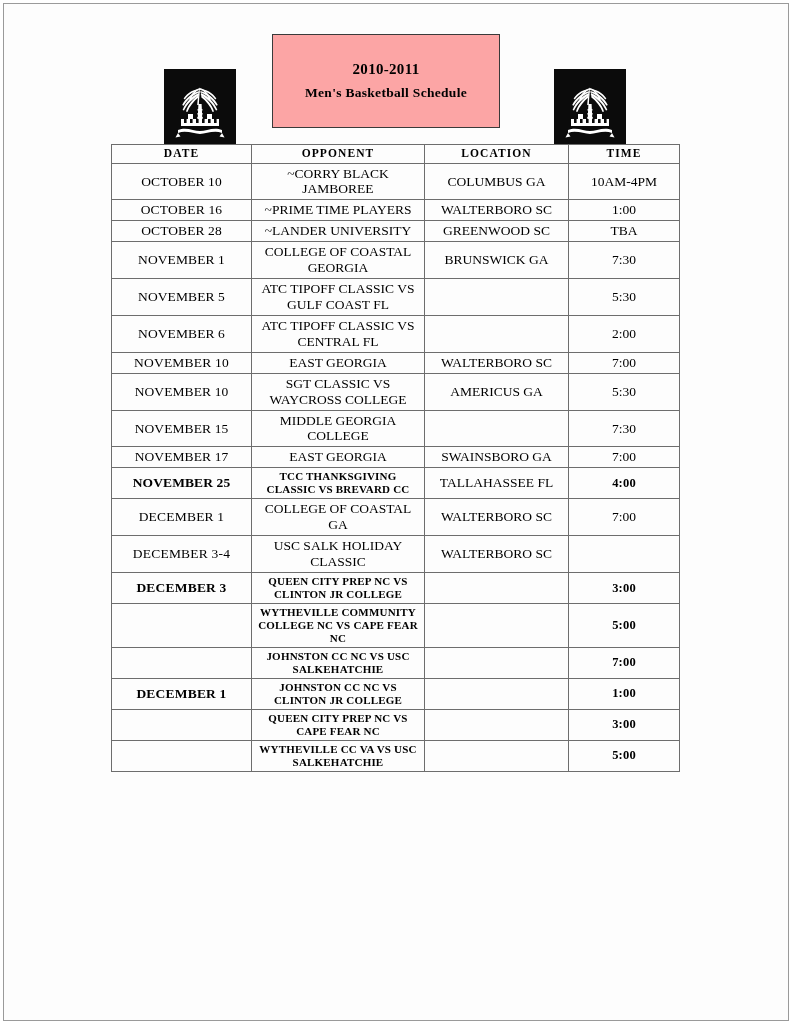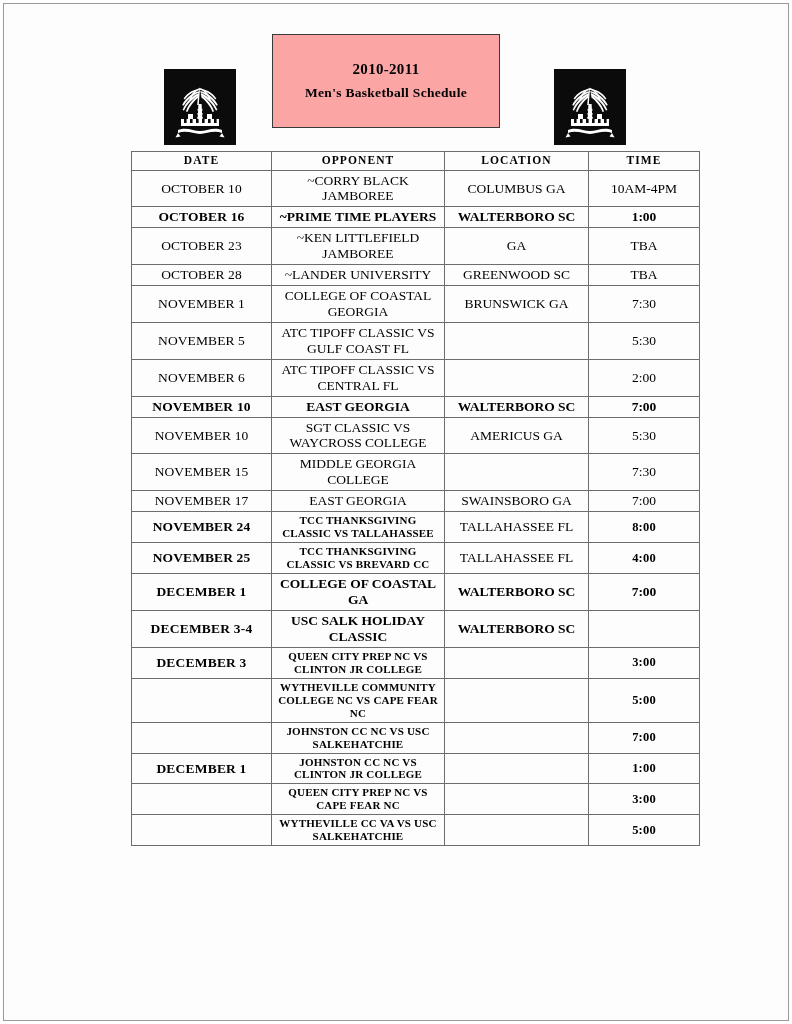--- a/index.html
+++ b/index.html
@@ -79,23 +79,22 @@
   .title-sub {
     font-weight: bold;
     font-size: 13.5px;
     letter-spacing: 0.3px;
   }
 
   
   .sched-wrap {
     position: absolute;
     left: 111px;
-    top: 151px;
+    top: 144px;
     width: 568px;
-    margin-left: 20px;
   }
   table.sched {
     border-collapse: collapse;
     table-layout: fixed;
     width: 568px;
   }
   table.sched col.c-date { width: 140px; }
   table.sched col.c-opp  { width: 173px; }
   table.sched col.c-loc  { width: 144px; }
   table.sched col.c-time { width: 111px; }
@@ -121,21 +120,21 @@
     padding-left: 6px;
     font-size: 13.5px;
     letter-spacing: 0.1px;
     white-space: nowrap;
   }
   td.opp  { font-size: 13.5px; }
   td.loc  { font-size: 13.5px; }
   td.time { font-size: 13.5px; }
 
   
-  tr.home td { font-weight: bold; }
+  tr.home td { font-weight: normal; }
   tr.home td.date { letter-spacing: 0.2px; }
 
   
   tr.tourney td.opp,
   tr.tourney td.time { font-weight: bold; font-size: 11px; letter-spacing: 0.2px; }
   tr.tourney td.time { font-size: 12.5px; }
   tr.tourney td.date { font-weight: bold; font-size: 13.5px; }
 </style>
 </head>
 <body>
@@ -257,26 +256,20 @@
             <td class="loc">COLUMBUS GA</td>
             <td class="time">10AM-4PM</td>
           </tr>
           <tr class="home">
             <td class="date">OCTOBER 16</td>
             <td class="opp">~PRIME TIME PLAYERS</td>
             <td class="loc">WALTERBORO SC</td>
             <td class="time">1:00</td>
           </tr>
           <tr>
-            <td class="date">OCTOBER 23</td>
-            <td class="opp">~KEN LITTLEFIELD JAMBOREE</td>
-            <td class="loc">GA</td>
-            <td class="time">TBA</td>
-          </tr>
-          <tr>
             <td class="date">OCTOBER 28</td>
             <td class="opp">~LANDER UNIVERSITY</td>
             <td class="loc">GREENWOOD SC</td>
             <td class="time">TBA</td>
           </tr>
           <tr>
             <td class="date">NOVEMBER 1</td>
             <td class="opp">COLLEGE OF COASTAL GEORGIA</td>
             <td class="loc">BRUNSWICK GA</td>
             <td class="time">7:30</td>
@@ -311,26 +304,20 @@
             <td class="loc"></td>
             <td class="time">7:30</td>
           </tr>
           <tr>
             <td class="date">NOVEMBER 17</td>
             <td class="opp">EAST GEORGIA</td>
             <td class="loc">SWAINSBORO GA</td>
             <td class="time">7:00</td>
           </tr>
           <tr class="tourney">
-            <td class="date">NOVEMBER 24</td>
-            <td class="opp">TCC THANKSGIVING CLASSIC VS TALLAHASSEE</td>
-            <td class="loc">TALLAHASSEE FL</td>
-            <td class="time">8:00</td>
-          </tr>
-          <tr class="tourney">
             <td class="date">NOVEMBER 25</td>
             <td class="opp">TCC THANKSGIVING CLASSIC VS BREVARD CC</td>
             <td class="loc">TALLAHASSEE FL</td>
             <td class="time">4:00</td>
           </tr>
           <tr class="home">
             <td class="date">DECEMBER 1</td>
             <td class="opp">COLLEGE OF COASTAL GA</td>
             <td class="loc">WALTERBORO SC</td>
             <td class="time">7:00</td>

